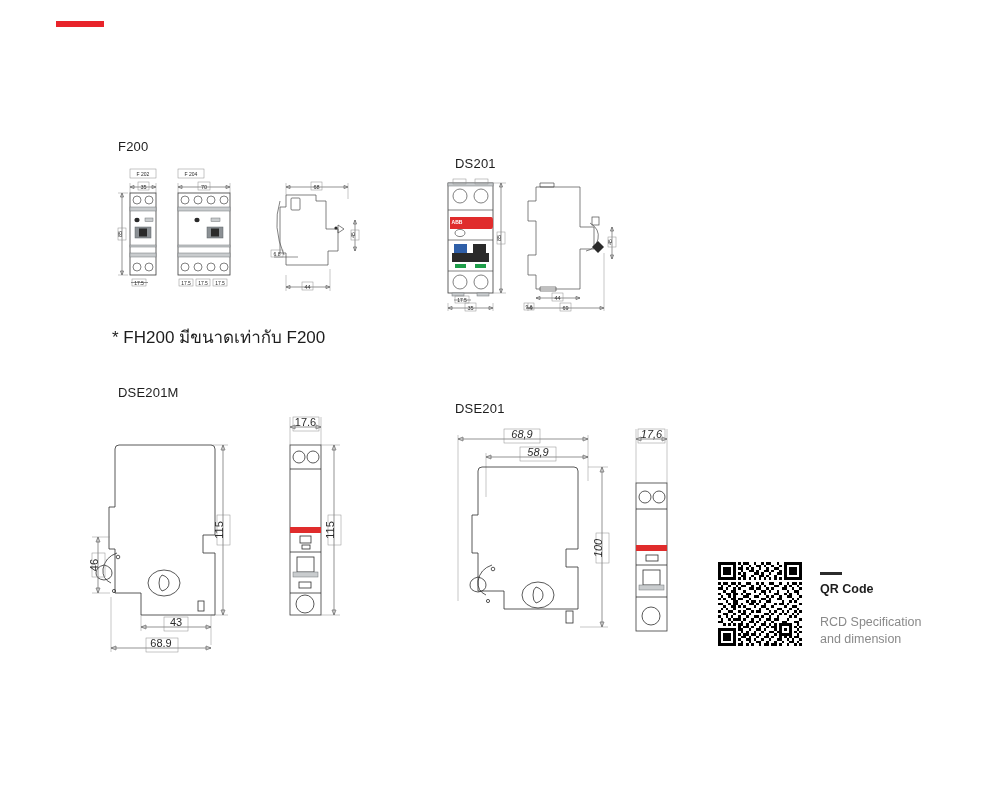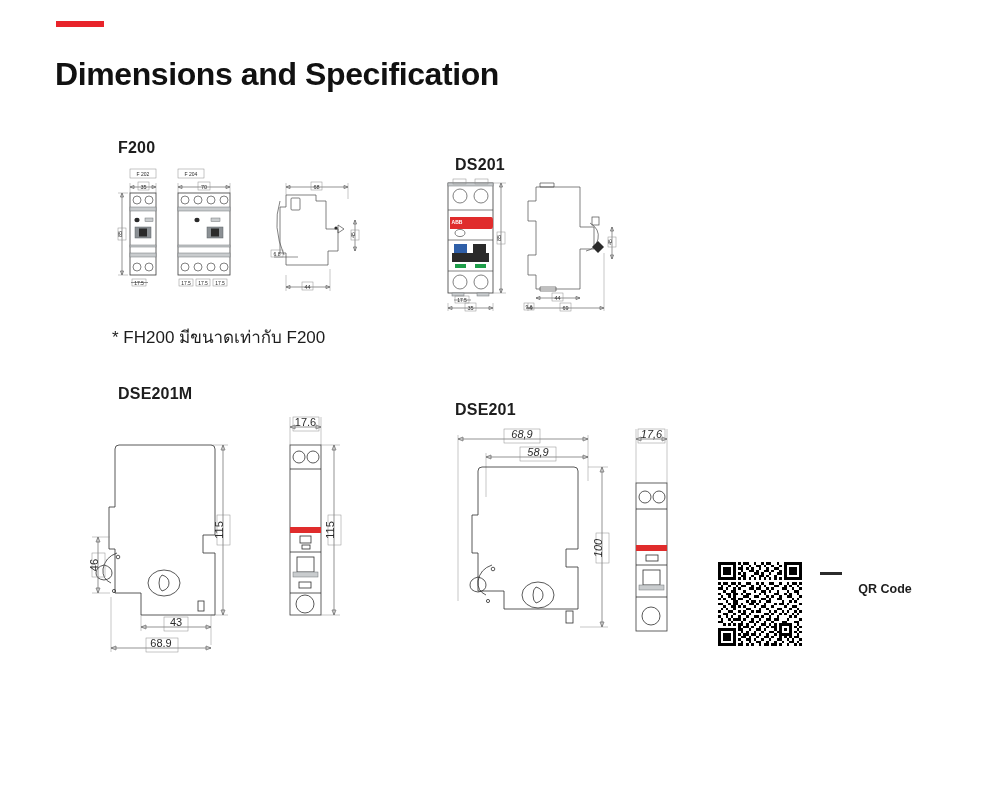--- a/index.html
+++ b/index.html
@@ -16,21 +16,21 @@
     background:#e8232a;
   }
   .page-title{
     position:absolute;left:55px;top:56px;
     font-size:32px;font-weight:bold;letter-spacing:-0.4px;
     color:#111111;white-space:nowrap;
   }
 
   
   .sec-title{
-    position:absolute;font-size:16px;font-weight:bold;color:#1d1d1d;
+    position:absolute;font-size:13px;font-weight:normal;color:#1d1d1d;
     letter-spacing:0.2px;white-space:nowrap;
   }
   #t-f200   {left:118px;top:139px;}
   #t-ds201  {left:455px;top:139px;margin-top:17px;}
   #t-dse201m{left:118px;top:385px;text-align:center;}
   #t-dse201 {left:455px;top:385px;margin-top:16px;}
 
   .footnote{
     position:absolute;left:112px;top:323px;
     font-size:17px;color:#1d1d1d;white-space:nowrap;
@@ -56,30 +56,29 @@
   .blue{fill:#2f5fa8;}
   .blk{fill:#2a2a2a;}
   .grn{fill:#1e9e4a;}
   .dimtxt{font-family:"Liberation Sans",sans-serif;fill:#2b2b2b;}
 
   
   .qr-wrap{position:absolute;left:718px;top:562px;}
   .qr{display:block;image-rendering:pixelated;}
   .qr-side{position:absolute;left:820px;top:572px;width:130px;}
   .qr-rule{width:22px;height:3px;background:#2b2b2b;margin-bottom:7px;}
-  .qr-title{font-size:12.5px;font-weight:bold;color:#1d1d1d;margin-bottom:18px;text-align:center;}
+  .qr-title{font-size:12.5px;font-weight:bold;color:#1d1d1d;margin-bottom:18px;}
   .qr-sub{font-size:12.5px;color:#8a8a8a;line-height:1.32;}
 </style>
 </head>
 <body>
 
 <div class="page">
 
   <div class="accent-bar"></div>
-  <div class="page-title">Dimensions and Specification</div>
 
   <div class="sec-title" id="t-f200">F200</div>
 
   <div class="dwg" id="d-f200">
     <svg width="270" height="145" viewBox="0 0 270 145">
 
       <g>
         <rect class="thin" x="22" y="4" width="26" height="9"></rect>
         <text class="dimtxt" x="35" y="11" font-size="5" text-anchor="middle">F 202</text>
 
@@ -477,15 +476,19 @@
         <path d="M8 30h1v1h-1zM11 30h2v1h-2zM14 30h1v1h-1zM17 30h1v1h-1zM20 30h1v1h-1zM23 30h2v1h-2zM27 30h1v1h-1zM29 30h1v1h-1zM32 30h1v1h-1z"></path>
         <path d="M9 31h1v1h-1zM12 31h1v1h-1zM15 31h2v1h-2zM19 31h1v1h-1zM22 31h1v1h-1zM25 31h1v1h-1zM28 31h2v1h-2zM31 31h1v1h-1z"></path>
         <path d="M8 32h2v1h-2zM11 32h1v1h-1zM13 32h1v1h-1zM16 32h1v1h-1zM18 32h2v1h-2zM21 32h2v1h-2zM24 32h1v1h-1zM27 32h1v1h-1zM30 32h1v1h-1zM32 32h1v1h-1z"></path>
       </g>
     </svg>
   </div>
 
   <div class="qr-side">
     <div class="qr-rule"></div>
     <div class="qr-title">QR Code</div>
+    <div class="qr-sub">
+      <div>RCD Specification</div>
+      <div>and dimension</div>
+    </div>
   </div>
 
 </div>
 
 </body></html>

